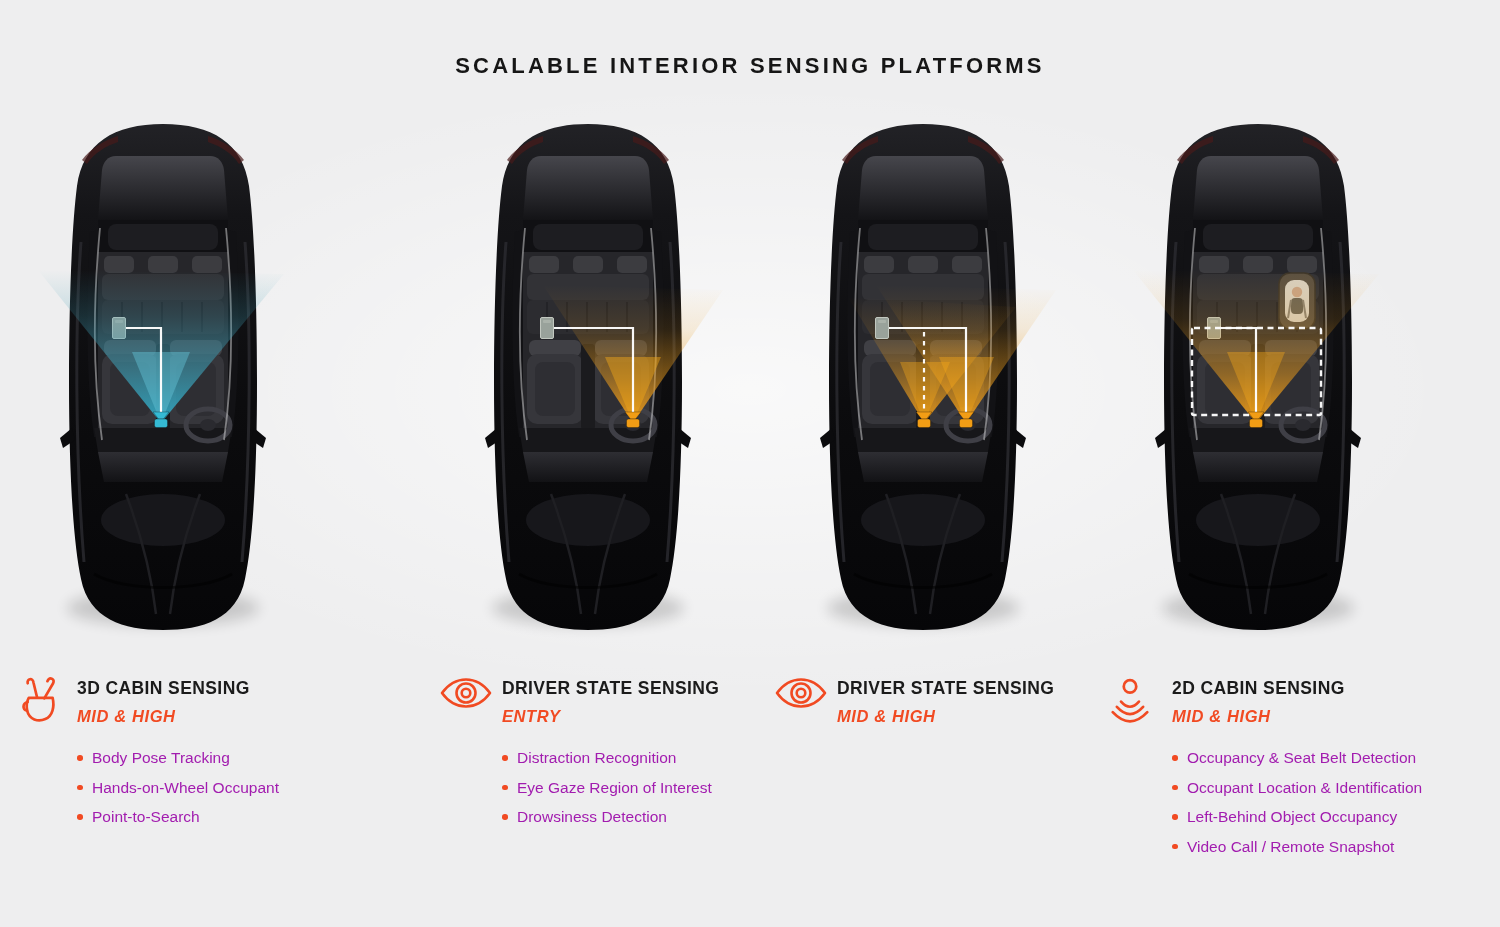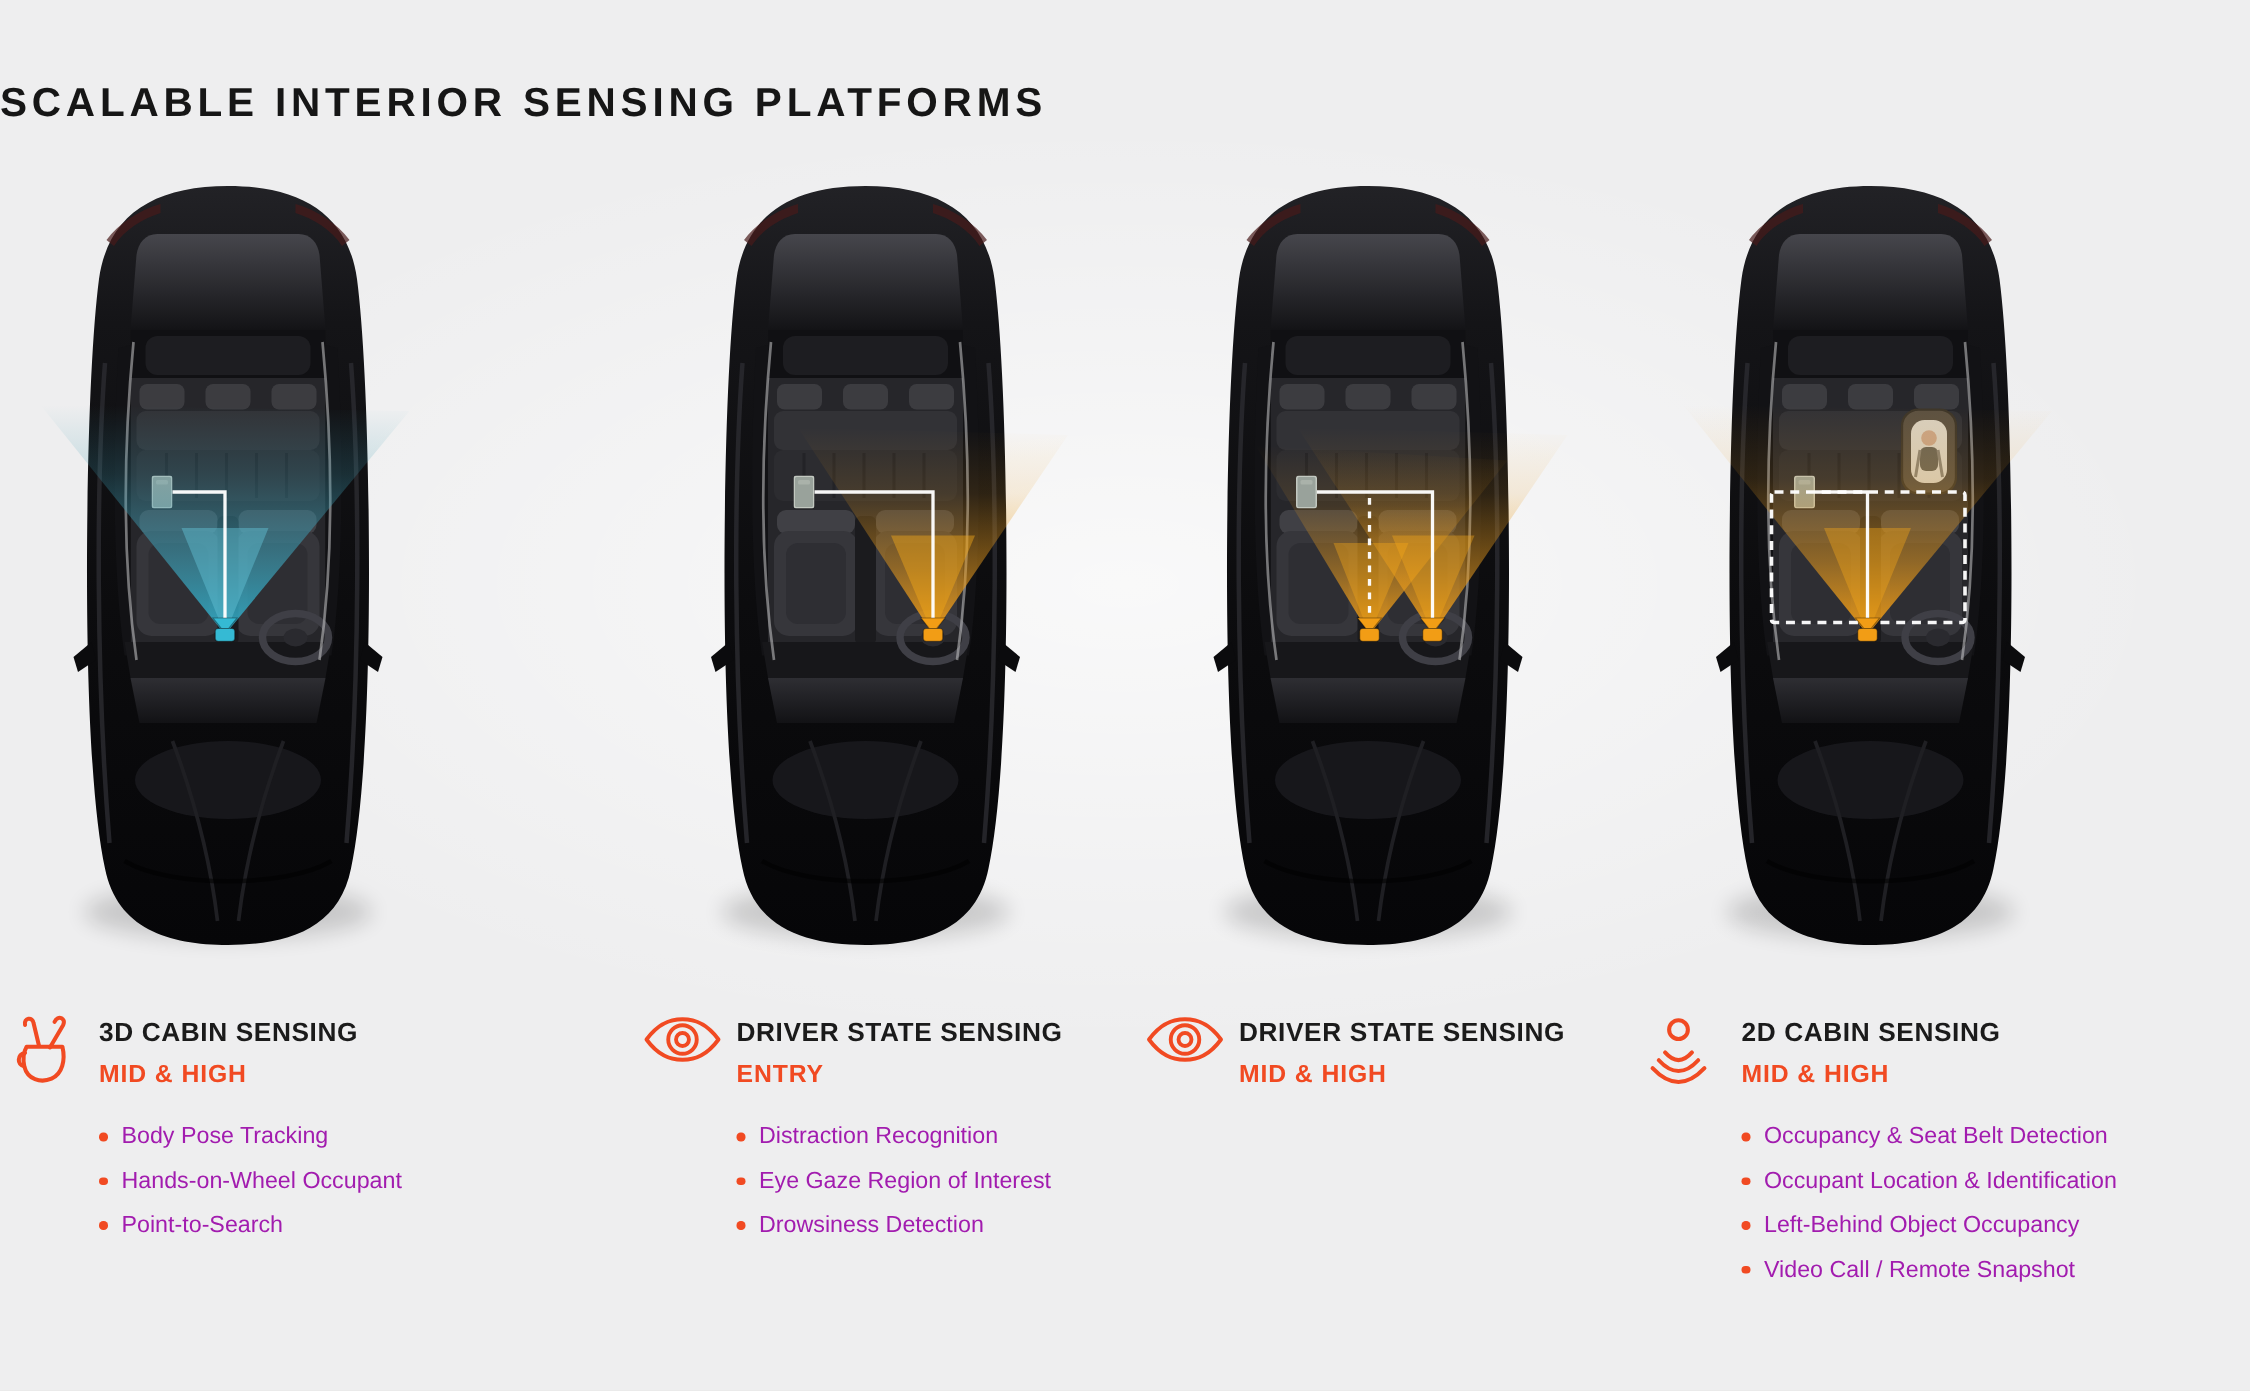--- a/index.html
+++ b/index.html
@@ -1,31 +1,31 @@
 <!DOCTYPE html>
 <html style="--accent: #F14A22; --bg: #EEEEEF;"><head>
 <meta charset="utf-8">
 <style>
   html,body{margin:0;padding:0;background:#e6e6e7;}
   .canvas{position:relative;width:1500px;height:927px;background:var(--bg,#EEEEEF);
           font-family:"Liberation Sans",sans-serif;overflow:hidden;}
   .canvas::before{content:"";position:absolute;inset:0;pointer-events:none;
           background:radial-gradient(ellipse 980px 430px at 50% 42%, rgba(255,255,255,.65), rgba(255,255,255,0) 72%);}
-  .page-title{position:absolute;top:53px;left:0;width:100%;text-align:left;
-          font-size:27px;font-weight:700;letter-spacing:3.2px;color:#161616;white-space:nowrap;}
-  .col{position:absolute;top:122px;width:335px;height:790px;}
+  .page-title{position:absolute;top:53px;left:0;width:100%;text-align:center;
+          font-size:22px;font-weight:700;letter-spacing:3.2px;color:#161616;white-space:nowrap;}
+  .col{position:absolute;top:122px;width:335px;height:790px;margin-left:11px;}
   .col:nth-of-type(1){left:90px;}
   .col:nth-of-type(2){left:425px;}
   .col:nth-of-type(3){left:760px;}
   .col:nth-of-type(4){left:1095px;}
   .car{position:absolute;left:49px;top:0;width:206px;height:510px;overflow:visible;}
   .legend{position:absolute;top:554px;left:0;right:0;}
   .licon{position:absolute;left:4px;top:0;}
   .pname{margin:2px 0 0 66px;font-size:17.5px;font-weight:700;letter-spacing:.4px;color:#1b1b1b;white-space:nowrap;}
-  .ptier{margin:8px 0 0 66px;font-size:16.5px;font-weight:700;letter-spacing:.6px;color:var(--accent,#F14A22);white-space:nowrap;}
+  .ptier{margin:8px 0 0 66px;font-size:16.5px;font-weight:700;letter-spacing:.6px;color:var(--accent,#F14A22);white-space:nowrap;font-style:italic;}
   .features{list-style:none;margin:17px 0 0 66px;padding:0;}
   .features li{position:relative;padding-left:15px;font-size:15.5px;line-height:29.5px;
           color:#a21caf;font-weight:500;white-space:nowrap;}
   .features li::before{content:"";position:absolute;left:0;top:12px;width:5.5px;height:5.5px;
           border-radius:50%;background:var(--accent,#F14A22);}
   .icon-stroke{stroke:var(--accent,#F14A22);fill:none;stroke-width:2.6;stroke-linecap:round;stroke-linejoin:round;}
   .wline{stroke:#ffffff;stroke-width:2.2;fill:none;opacity:.96;}
   .wdash{stroke:#ffffff;stroke-width:2.2;fill:none;stroke-dasharray:4.5 4.5;opacity:.96;}
   .zrect{stroke:#ffffff;stroke-width:2.4;fill:none;stroke-dasharray:6 4.5;opacity:.96;}
 </style>

